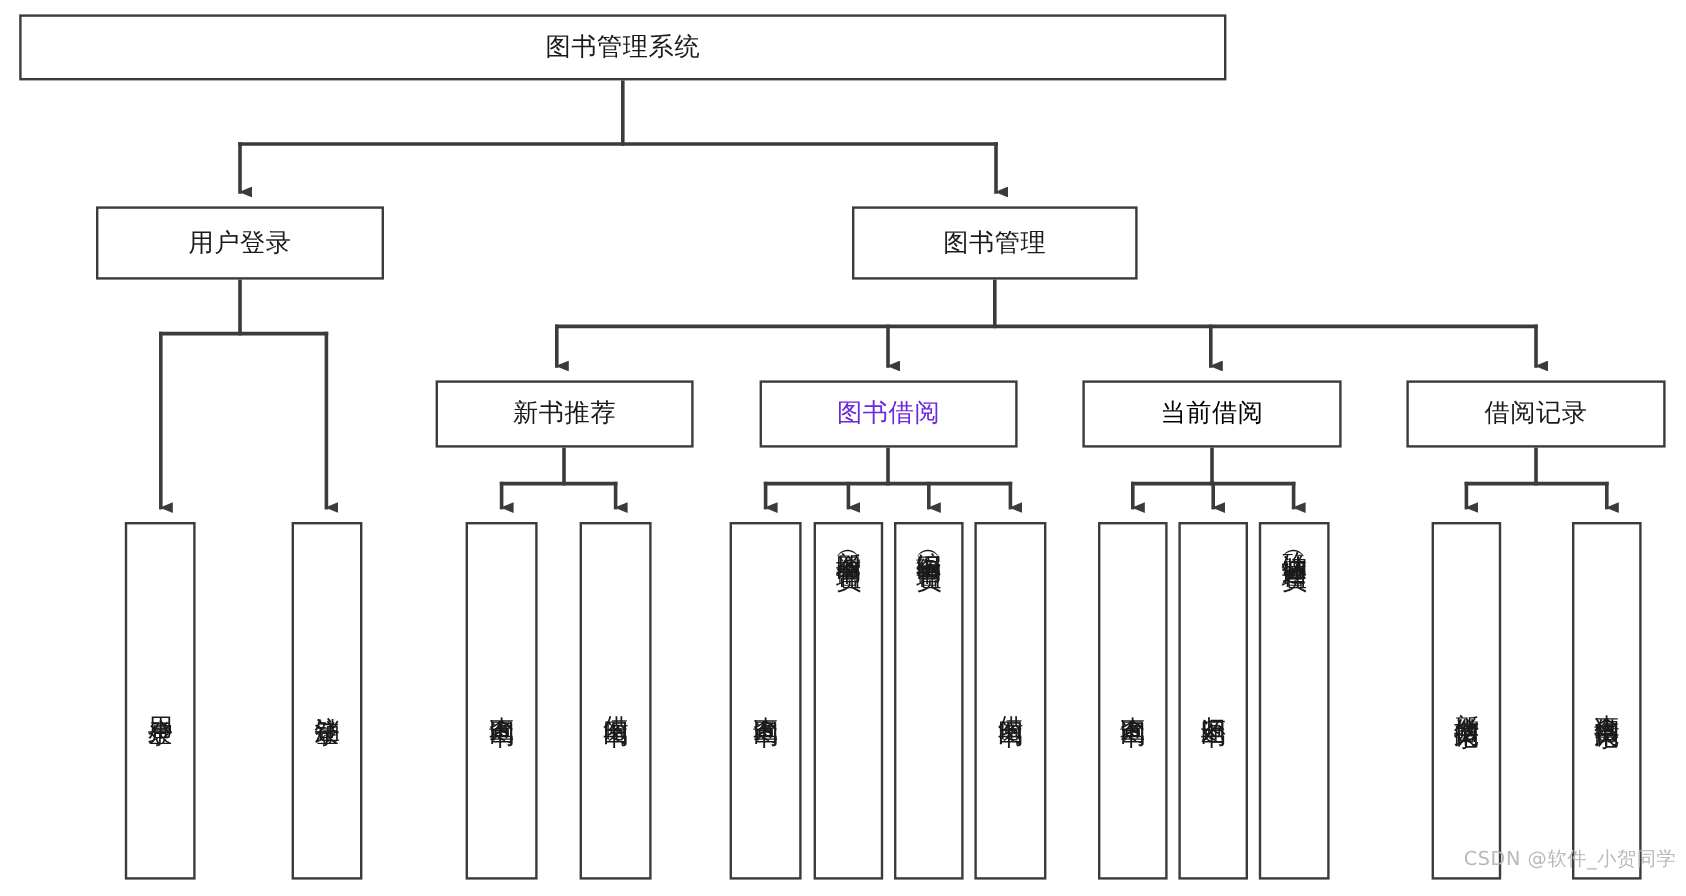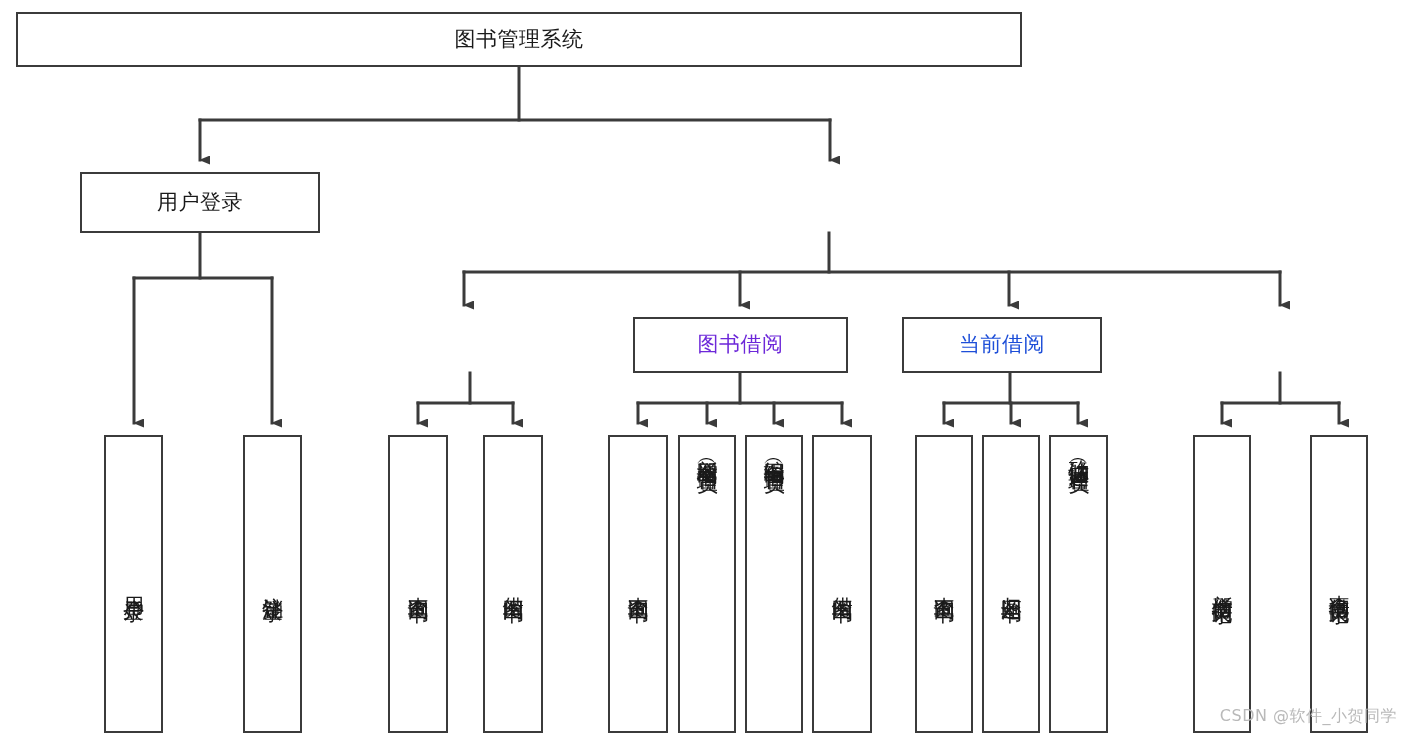--- a/index.html
+++ b/index.html
@@ -121,23 +121,26 @@
       <path d="M 1280 373 L 1280 403"></path>
       <path d="M 1222 403 L 1339 403"></path>
       <path d="M 1222 403 L 1222 423" marker-end="url(#arrowhead)"></path>
       <path d="M 1339 403 L 1339 423" marker-end="url(#arrowhead)"></path>
     </g>
   </svg>
 
   <div class="node node-h" style="left: 16px; top: 12px; width: 1006px; height: 55px; border-color: rgb(59, 59, 59); background: rgb(255, 255, 255); color: rgb(26, 26, 26);">图书管理系统</div>
 
   <div class="node node-h" style="left: 80px; top: 172px; width: 240px; height: 61px; border-color: rgb(59, 59, 59); background: rgb(255, 255, 255); color: rgb(26, 26, 26);">用户登录</div>
+  <div class="node node-h" style="left: 710px; top: 172px; width: 238px; height: 61px; border-color: rgb(59, 59, 59); background: rgb(255, 255, 255); color: rgb(26, 26, 26);">图书管理</div>
 
+  <div class="node node-h" style="left: 363px; top: 317px; width: 215px; height: 56px; border-color: rgb(59, 59, 59); background: rgb(255, 255, 255); color: rgb(26, 26, 26);">新书推荐</div>
   <div class="node node-h" style="left: 633px; top: 317px; width: 215px; height: 56px; border-color: rgb(59, 59, 59); background: rgb(255, 255, 255); color: #6d28d9;">图书借阅</div>
-  <div class="node node-h" style="left: 902px; top: 317px; width: 200px; height: 56px; border-color: rgb(59, 59, 59); background: rgb(255, 255, 255); color: #1d4ed8;">当前借阅</div>
+  <div class="node node-h" style="left: 902px; top: 317px; width: 216px; height: 56px; border-color: rgb(59, 59, 59); background: rgb(255, 255, 255); color: #000000;">当前借阅</div>
+  <div class="node node-h" style="left: 1172px; top: 317px; width: 216px; height: 56px; border-color: rgb(59, 59, 59); background: rgb(255, 255, 255); color: rgb(26, 26, 26);">借阅记录</div>
 
   <div class="node node-v center-v" style="left: 104px; top: 435px; width: 59px; height: 298px; border-color: rgb(59, 59, 59); background: rgb(255, 255, 255); color: rgb(26, 26, 26);">用户登录</div>
   <div class="node node-v center-v" style="left: 243px; top: 435px; width: 59px; height: 298px; border-color: rgb(59, 59, 59); background: rgb(255, 255, 255); color: rgb(26, 26, 26);">注销登录</div>
   <div class="node node-v center-v" style="left: 388px; top: 435px; width: 60px; height: 298px; border-color: rgb(59, 59, 59); background: rgb(255, 255, 255); color: rgb(26, 26, 26);">查询图书</div>
   <div class="node node-v center-v" style="left: 483px; top: 435px; width: 60px; height: 298px; border-color: rgb(59, 59, 59); background: rgb(255, 255, 255); color: rgb(26, 26, 26);">借阅图书</div>
   <div class="node node-v center-v" style="left: 608px; top: 435px; width: 60px; height: 298px; border-color: rgb(59, 59, 59); background: rgb(255, 255, 255); color: rgb(26, 26, 26);">查询图书</div>
   <div class="node node-v" style="left: 678px; top: 435px; width: 58px; height: 298px; border-color: rgb(59, 59, 59); background: rgb(255, 255, 255); color: rgb(26, 26, 26);">新增图书（管理员）</div>
   <div class="node node-v" style="left: 745px; top: 435px; width: 58px; height: 298px; border-color: rgb(59, 59, 59); background: rgb(255, 255, 255); color: rgb(26, 26, 26);">编辑图书（管理员）</div>
   <div class="node node-v center-v" style="left: 812px; top: 435px; width: 60px; height: 298px; border-color: rgb(59, 59, 59); background: rgb(255, 255, 255); color: rgb(26, 26, 26);">借阅图书</div>
   <div class="node node-v center-v" style="left: 915px; top: 435px; width: 58px; height: 298px; border-color: rgb(59, 59, 59); background: rgb(255, 255, 255); color: rgb(26, 26, 26);">查询图书</div>

